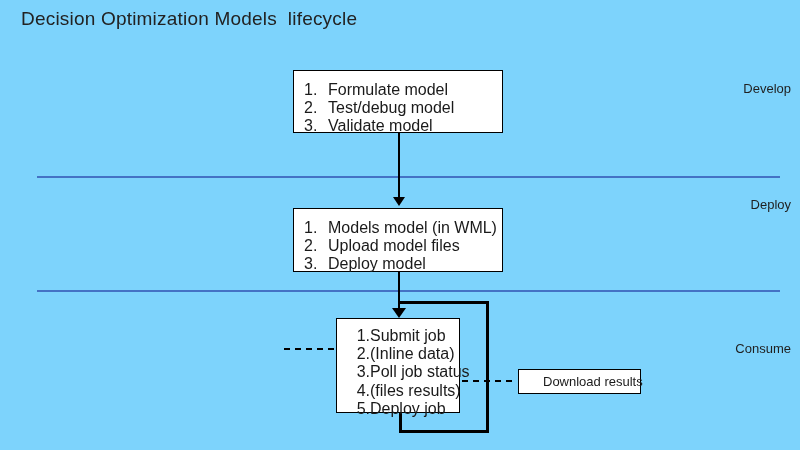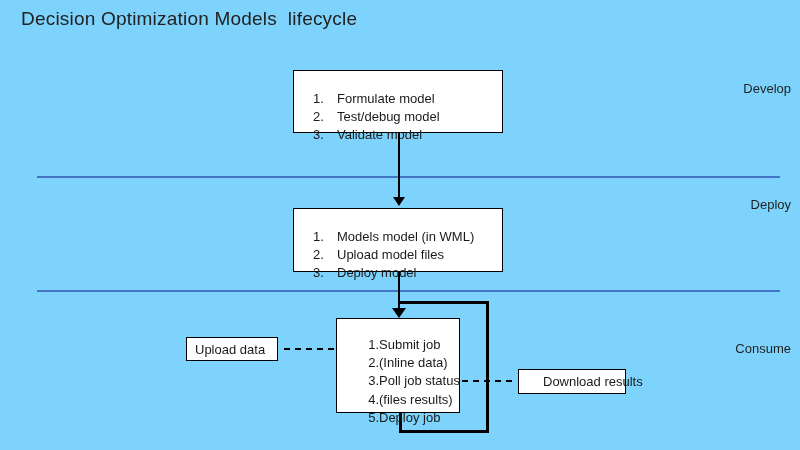--- a/index.html
+++ b/index.html
@@ -35,22 +35,22 @@
   .ph-consume{top:341px;}
   
   .box{
     position:absolute;border:1.5px solid var(--line-black);
     background:#fff;box-sizing:border-box;
   }
   .box-develop{left:293px;top:70px;width:210px;height:63px;}
   .box-deploy{left:293px;top:208px;width:210px;height:64px;}
   .box-consume{left:336px;top:318px;width:124px;height:95px;text-align:right;}
   .box ol{
-    margin:13px;padding:6px 0 0 6px;list-style:none;counter-reset:n;
-    font-size:13px;line-height:18px;
+    margin:4px;padding:6px 0 0 6px;list-style:none;counter-reset:n;
+    font-size:16px;line-height:18px;
   }
   .box-consume ol{padding-top:4px;line-height:18.2px;}
   .box li{counter-increment:n;display:flex;white-space:nowrap;}
   .box li::before{content:counter(n) ".";flex:0 0 24px;width:24px;}
   .box-consume li::before{flex:0 0 23px;width:23px;}
   
   .vline{position:absolute;width:2px;background:var(--line-black);}
   .arrow1-line{left:398px;top:133px;height:65px;}
   .arrow2-line{left:398px;top:272px;height:38px;}
   .arrowhead{position:absolute;width:0;height:0;}
@@ -63,21 +63,21 @@
   .loop-bottom{left:399px;top:430px;width:90px;height:3px;}
   .loop-stub{left:399px;top:413px;width:3px;height:19px;}
   
   .side-box{
     position:absolute;border:1.5px solid var(--line-black);
     background:#fff;box-sizing:border-box;
     font-size:13px;display:flex;align-items:center;
     padding-left:8px;white-space:nowrap;
   }
   .upload-box{left:186px;top:337px;width:92px;height:24px;}
-  .download-box{left:518px;top:369px;width:108px;height:25px;padding-left:24px;}
+  .download-box{left:518px;top:369px;width:123px;height:25px;padding-left:24px;}
   
   .dash{
     position:absolute;height:2px;
     background:repeating-linear-gradient(90deg,var(--line-black) 0 6px,transparent 6px 11px);
   }
   .dash-upload{left:284px;top:348px;width:50px;}
   .dash-download{left:462px;top:380px;width:54px;}
 </style>
 </head>
 <body>
@@ -123,19 +123,18 @@
   <div class="box box-consume">
     <ol>
       <li>Submit job</li>
       <li>(Inline data)</li>
       <li>Poll job status</li>
       <li>(files results)</li>
       <li>Deploy job</li>
     </ol>
   </div>
 
-  <div class="side-box upload-box">Upload data</div>
   <div class="dash dash-upload"></div>
 
   <div class="dash dash-download"></div>
   <div class="side-box download-box">Download results</div>
 
 </div>
 
 </body></html>

